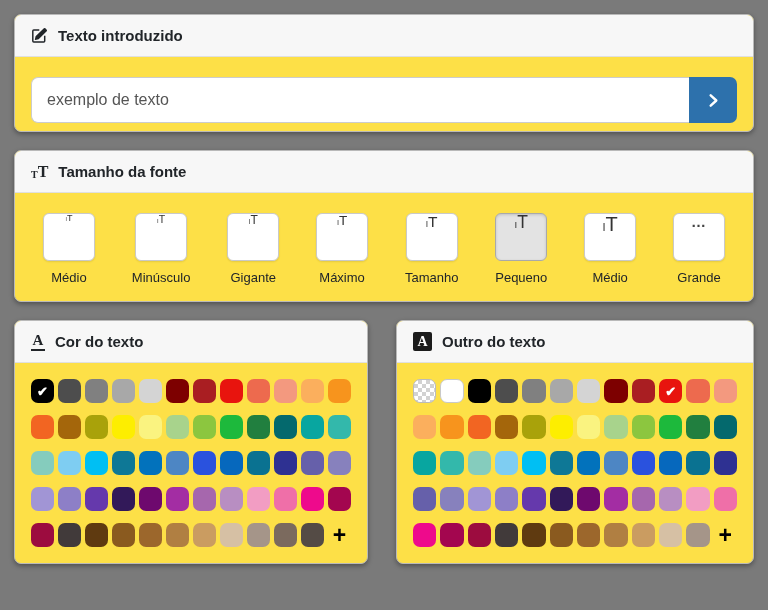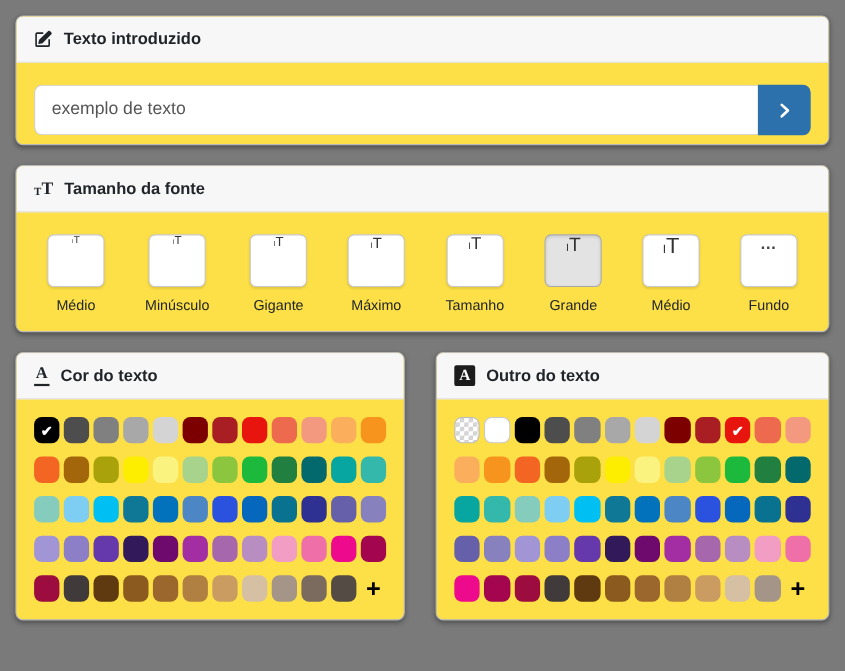--- a/index.html
+++ b/index.html
@@ -188,36 +188,36 @@
           </button>
           <div class="size-label">Tamanho</div>
         </div>
         <div class="size-item">
           <button class="size-btn selected">
             <span class="glyphs">
               <span style="font-size: 9.6px;">I</span>
               <span style="font-size: 17.5px;">T</span>
             </span>
           </button>
-          <div class="size-label">Grande</div>
+          <div class="size-label">Pequeno</div>
         </div>
         <div class="size-item">
           <button class="size-btn">
             <span class="glyphs">
               <span style="font-size: 11px;">I</span>
               <span style="font-size: 20px;">T</span>
             </span>
           </button>
           <div class="size-label">Médio</div>
         </div>
         <div class="size-item">
           <button class="size-btn">
             <span class="ellipsis">…</span>
           </button>
-          <div class="size-label">Fundo</div>
+          <div class="size-label">Grande</div>
         </div>
       </div>
   </div>
 
   <div class="bottom-row">
 
     <div class="card color-card-left">
       <div class="card-header">
         <span class="hdr-icon icon-a-underline">
           <span class="a">A</span>

